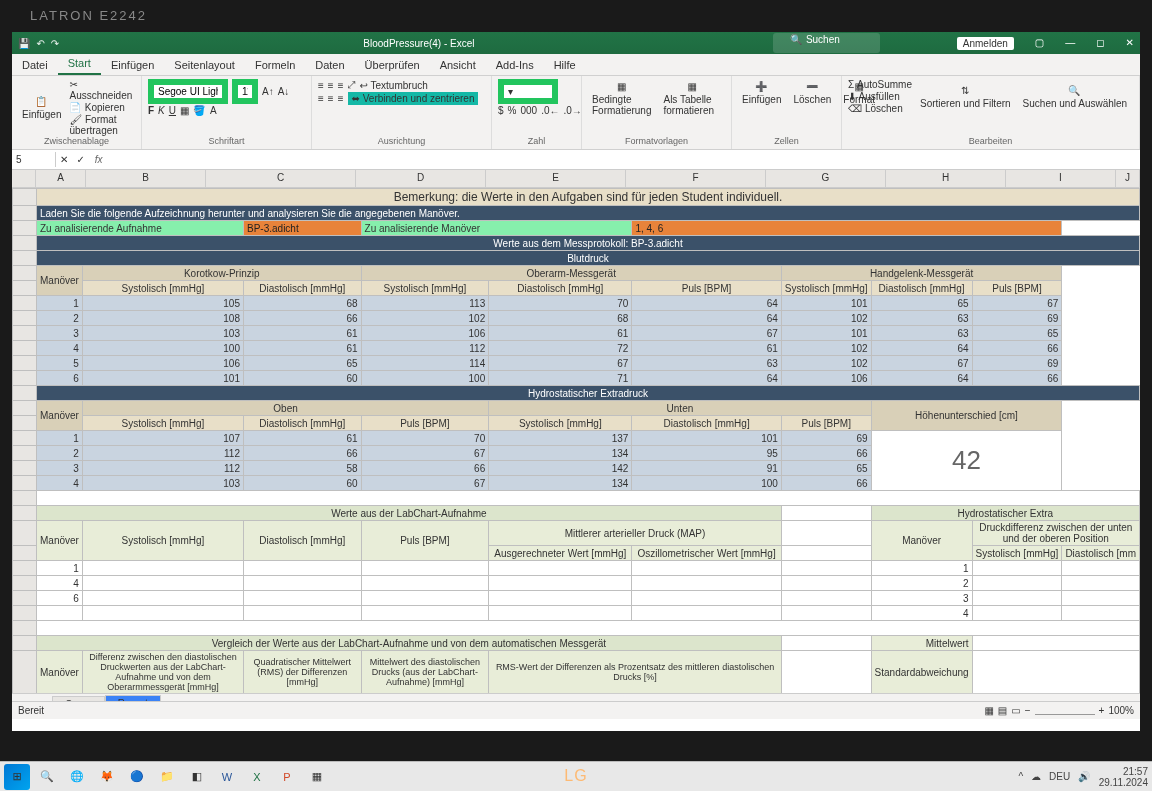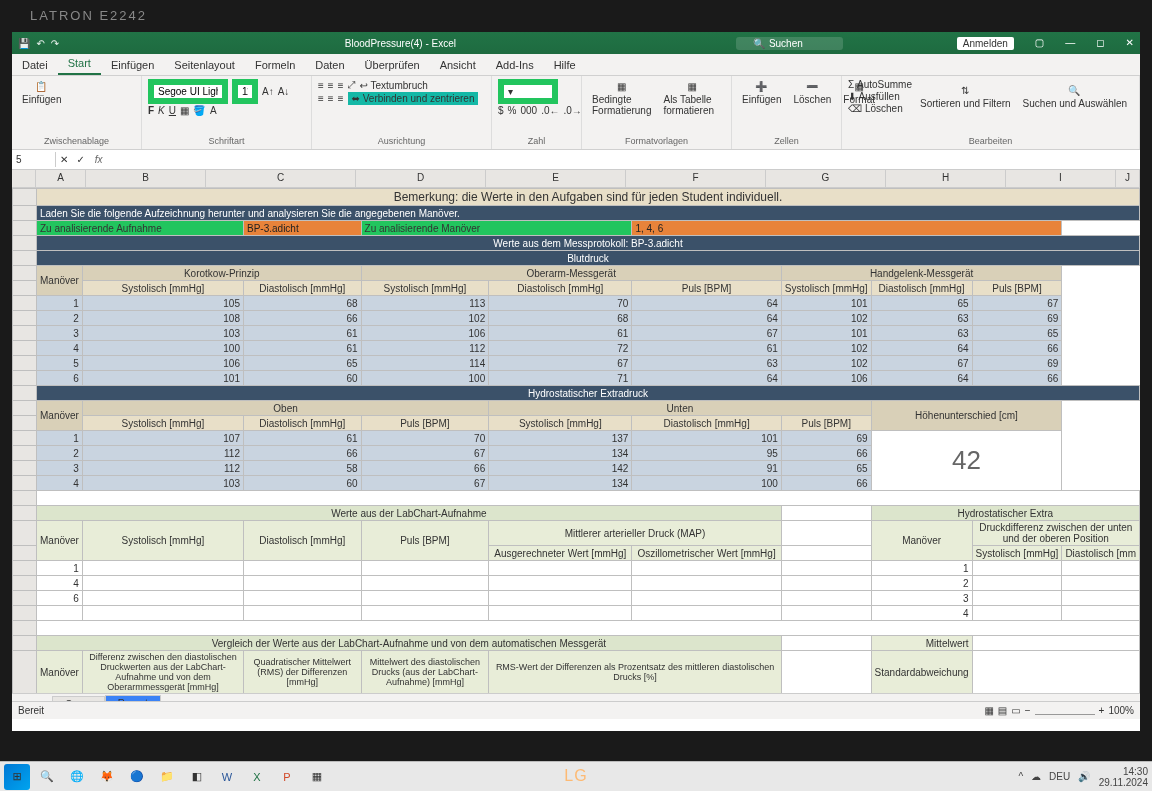--- a/index.html
+++ b/index.html
@@ -6,21 +6,21 @@
 body{background:#e8e8e8;font-size:11px;color:#333;width:1152px;height:791px;overflow:hidden;position:relative}
 
 .monitor{background:#1a1a1a;padding:32px 12px 60px;height:100%}
 .monitor-brand{position:absolute;top:8px;left:30px;color:#888;font-size:13px;letter-spacing:2px}
 .screen{background:#fff;height:100%;overflow:hidden;position:relative}
 
 .titlebar{height:22px;background:linear-gradient(#217346,#1e6b40);color:#fff;display:flex;align-items:center;font-size:10px}
 .titlebar .qa{display:flex;gap:6px;padding:0 6px}
 .titlebar .qa span{opacity:.9}
 .titlebar .title{flex:1;text-align:center}
-.titlebar .search{background:rgba(255,255,255,.15);border-radius:3px;padding:1px 40px 1px 18px;position:relative;margin-right:108px}
+.titlebar .search{background:rgba(255,255,255,.15);border-radius:3px;padding:1px 40px 8px 18px;position:relative;margin-right:71px}
 .titlebar .right{display:flex;gap:21px;padding:0 6px}
 .titlebar .anmelden{background:#fff;color:#333;padding:1px 6px;border-radius:2px}
 
 .tabs{height:22px;background:#f3f2f1;display:flex;align-items:flex-end;font-size:11px;border-bottom:1px solid #d0d0d0}
 .tabs span{padding:4px 10px;cursor:pointer}
 .tabs span.active{border-bottom:2px solid #217346;color:#217346}
 
 .ribbon{height:74px;background:#f3f2f1;border-bottom:1px solid #d0d0d0;display:flex;font-size:10px}
 .rgrp{border-right:1px solid #ddd;padding:3px 6px;display:flex;flex-direction:column;justify-content:space-between}
 .rgrp .label{text-align:center;color:#666;font-size:9px;margin-top:auto}
@@ -36,21 +36,21 @@
 .colhdr{height:18px;background:#e8e6e3;border-bottom:1px solid #ccc;display:flex;font-size:10px}
 .colhdr .rh{width:24px;border-right:1px solid #ccc}
 .colhdr span{border-right:1px solid #ccc;text-align:center;padding:2px 0}
 
 .sheet{font-size:10px}
 .sheet table{border-collapse:collapse;width:100%}
 .sheet td,.sheet th{border:1px solid #bfbfbf;padding:1px 3px;height:15px;white-space:nowrap;overflow:hidden}
 .rownum{background:#e8e6e3;width:24px;text-align:center;color:#555;font-size:9px}
 .remark{background:#e8dfc8;text-align:center;font-size:12px;padding:3px}
 .instr{background:#3b5169;color:#fff;padding:2px 4px}
-.lbl-dark{background:#22c55e}
+.lbl-dark{background:#86efac}
 .orange{background:#e8833a;color:#222}
 .section-bar{background:#3b5169;color:#fff;text-align:center;font-weight:500}
 .subhdr{background:#d9d0b8;text-align:center}
 .subhdr2{background:#e8dfc8;text-align:center}
 .datacell{background:#c9d4e0;text-align:right;padding-right:6px}
 .big42{font-size:26px;text-align:center;color:#666;background:#fff}
 .labchart{background:#dce5cc}
 .labchart-sub{background:#e8edd8;text-align:center}
 .empty{background:#fff}
 
@@ -100,20 +100,25 @@
  <span>Überprüfen</span>
  <span>Ansicht</span>
  <span>Add-Ins</span>
  <span>Hilfe</span>
 </div>
 
 <div class="ribbon">
  <div class="rgrp" style="width:130px">
   <div class="row">
    <div class="bigbtn">📋<span>Einfügen</span></div>
+   <div class="stack">
+    <span>✂ <span>Ausschneiden</span></span>
+    <span>📄 <span>Kopieren</span></span>
+    <span>🖌 <span>Format übertragen</span></span>
+   </div>
   </div>
   <div class="label">Zwischenablage</div>
  </div>
  <div class="rgrp" style="width:170px">
   <div class="stack">
    <div class="row">
     <input class="fontbox" style="width: 80px;" value="Segoe UI Light">
     <input class="fontbox" style="width: 26px;" value="11">
     <span>A↑</span>
     <span>A↓</span>
@@ -540,20 +545,20 @@
  <div class="tbicon" style="color:#2b579a">W</div>
  <div class="tbicon" style="color:#217346">X</div>
  <div class="tbicon" style="color:#d24726">P</div>
  <div class="tbicon">▦</div>
  <div class="tray">
   <span>^</span>
   <span>☁</span>
   <span>DEU</span>
   <span>🔊</span>
   <div style="text-align:right">
-   <div>14:30</div>
+   <div>21:57</div>
    <div>29.11.2024</div>
   </div>
  </div>
 </div>
 
 <div class="lg-logo">LG</div>
 </div>
 
 </body></html>

